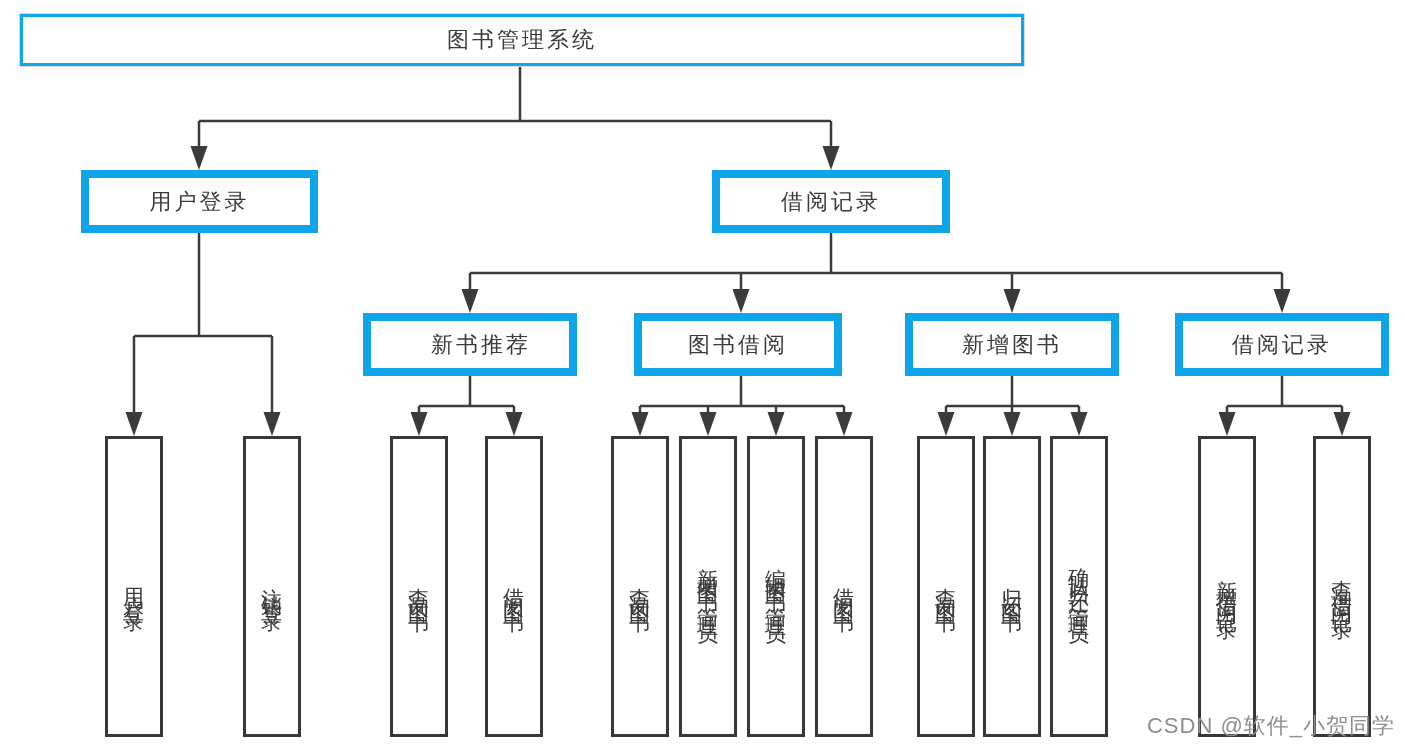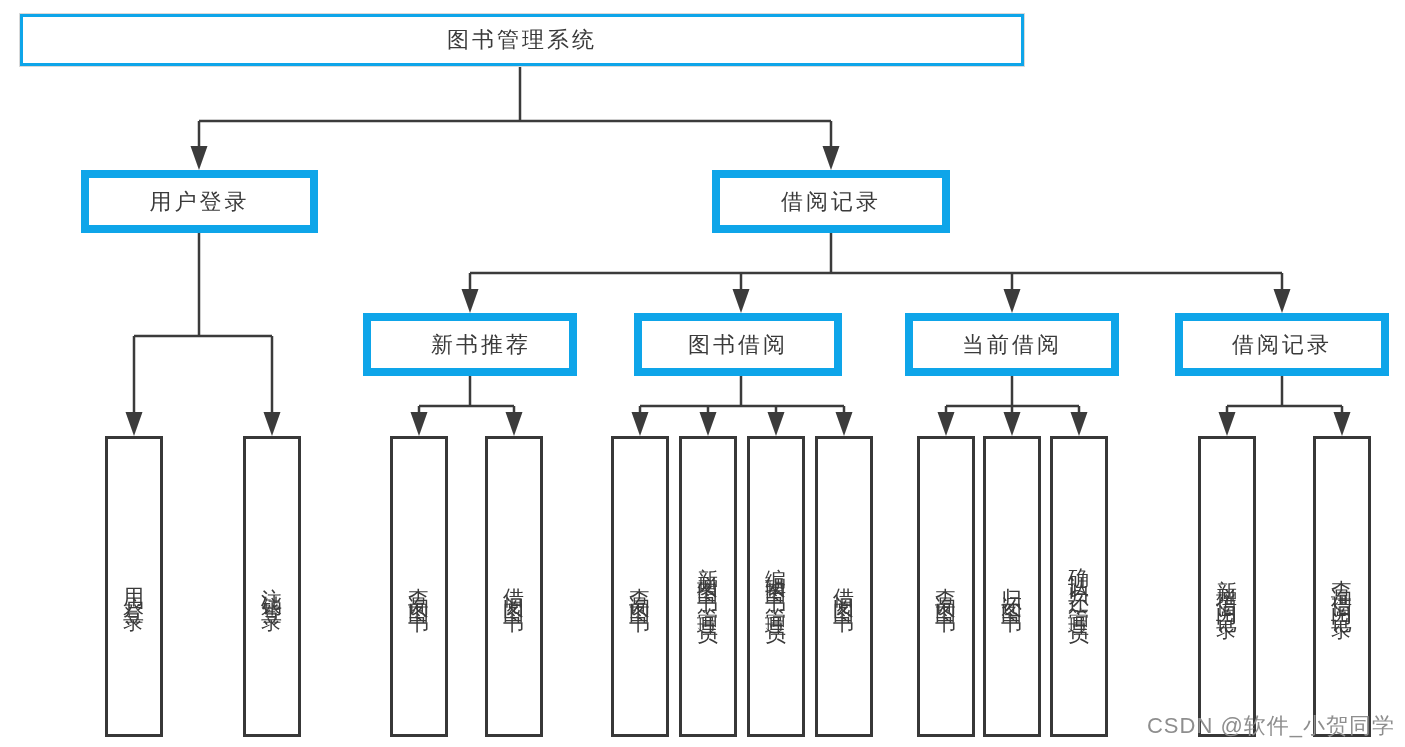--- a/index.html
+++ b/index.html
@@ -142,21 +142,21 @@
     </g>
   </svg>
 
   <div class="node root" style="left:20px; top:14px; width:1004px; height:52px;">图书管理系统</div>
 
   <div class="node" style="left:81px; top:170px; width:237px; height:63px;">用户登录</div>
   <div class="node" style="left:712px; top:170px; width:238px; height:63px;">借阅记录</div>
 
   <div class="node" style="left:363px; top:313px; width:214px; height:63px;padding-left:22px;">新书推荐</div>
   <div class="node" style="left:634px; top:313px; width:208px; height:63px;">图书借阅</div>
-  <div class="node" style="left:905px; top:313px; width:214px; height:63px;">当前借阅</div>
+  <div class="node" style="left:905px; top:313px; width:214px; height:63px;">新增图书</div>
   <div class="node" style="left:1175px; top:313px; width:214px; height:63px;">借阅记录</div>
 
   <div class="vnode" style="left:105px;">
     <span>用户登录</span>
   </div>
   <div class="vnode" style="left:243px;">
     <span>注销登录</span>
   </div>
 
   <div class="vnode" style="left:390px;">

